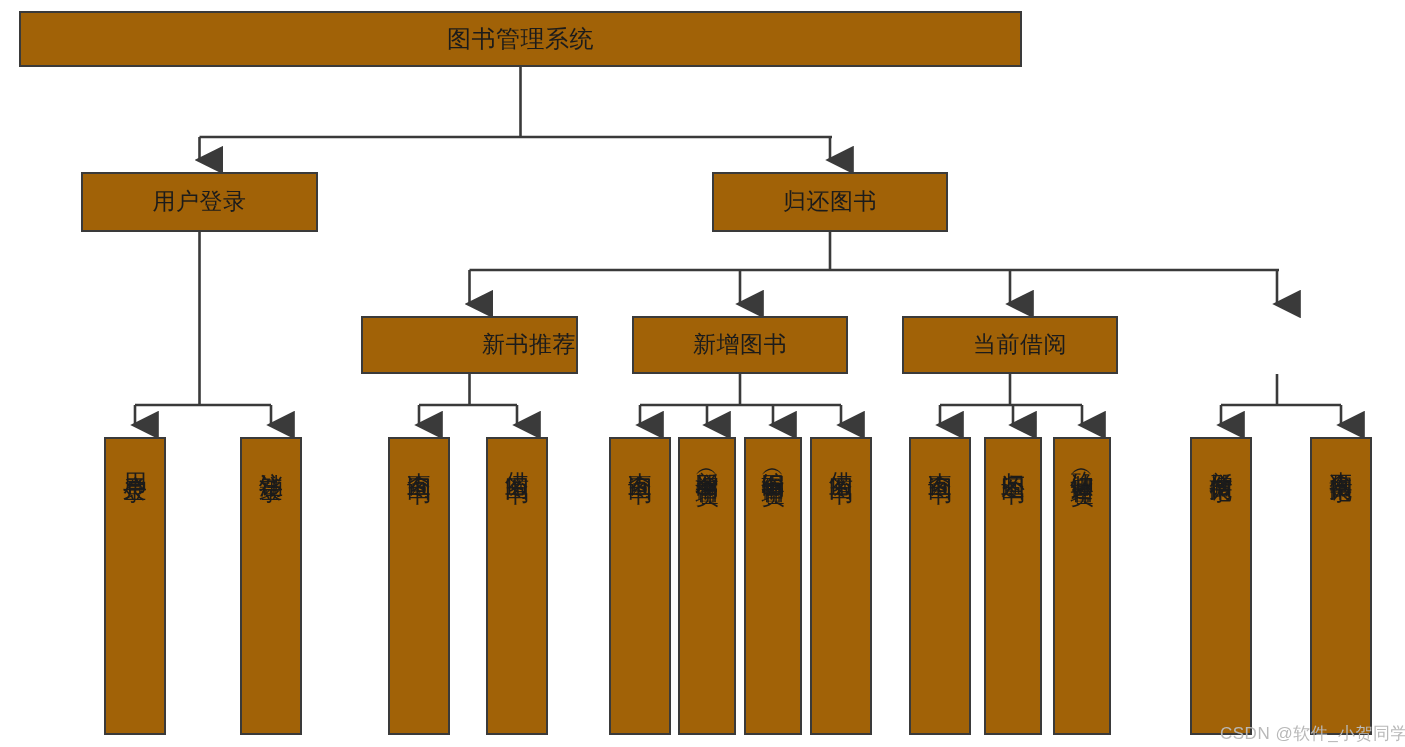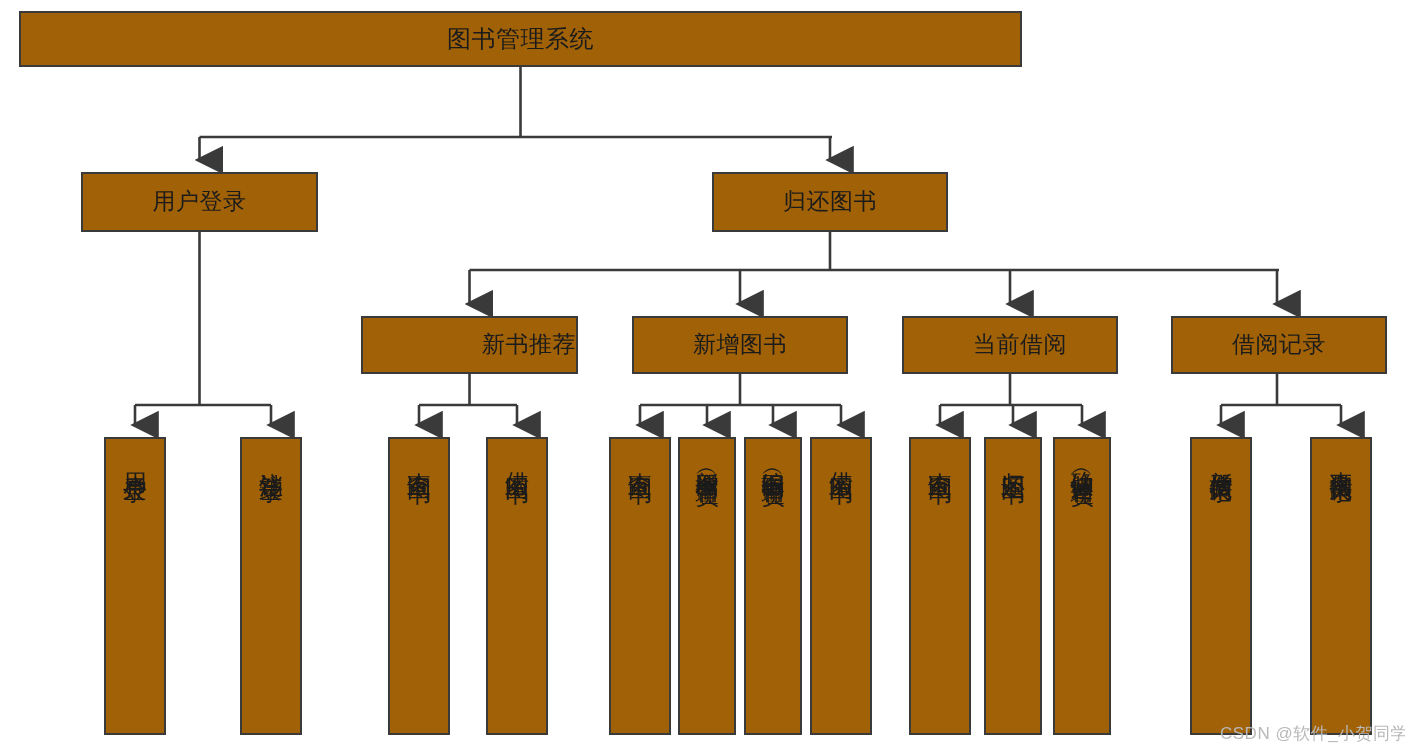--- a/index.html
+++ b/index.html
@@ -143,23 +143,20 @@
 
   <div class="node horiz" style="left:361px; top:316px; width:217px; height:58px;justify-content:flex-end;">
     <span class="label">新书推荐</span>
   </div>
   <div class="node horiz" style="left:632px; top:316px; width:216px; height:58px;">
     <span class="label">新增图书</span>
   </div>
   <div class="node horiz" style="left:902px; top:316px; width:216px; height:58px;padding-left:20px;">
     <span class="label">当前借阅</span>
   </div>
-  <div class="node horiz" style="left:1171px; top:316px; width:216px; height:58px;">
-    <span class="label">借阅记录</span>
-  </div>
 
   <div class="node vert" style="left:104px; top:437px; width:62px; height:298px;">
     <span class="label">用户登录</span>
   </div>
   <div class="node vert" style="left:240px; top:437px; width:62px; height:298px;">
     <span class="label">注销登录</span>
   </div>
 
   <div class="node vert" style="left:388px; top:437px; width:62px; height:298px;">
     <span class="label">查询图书</span>

